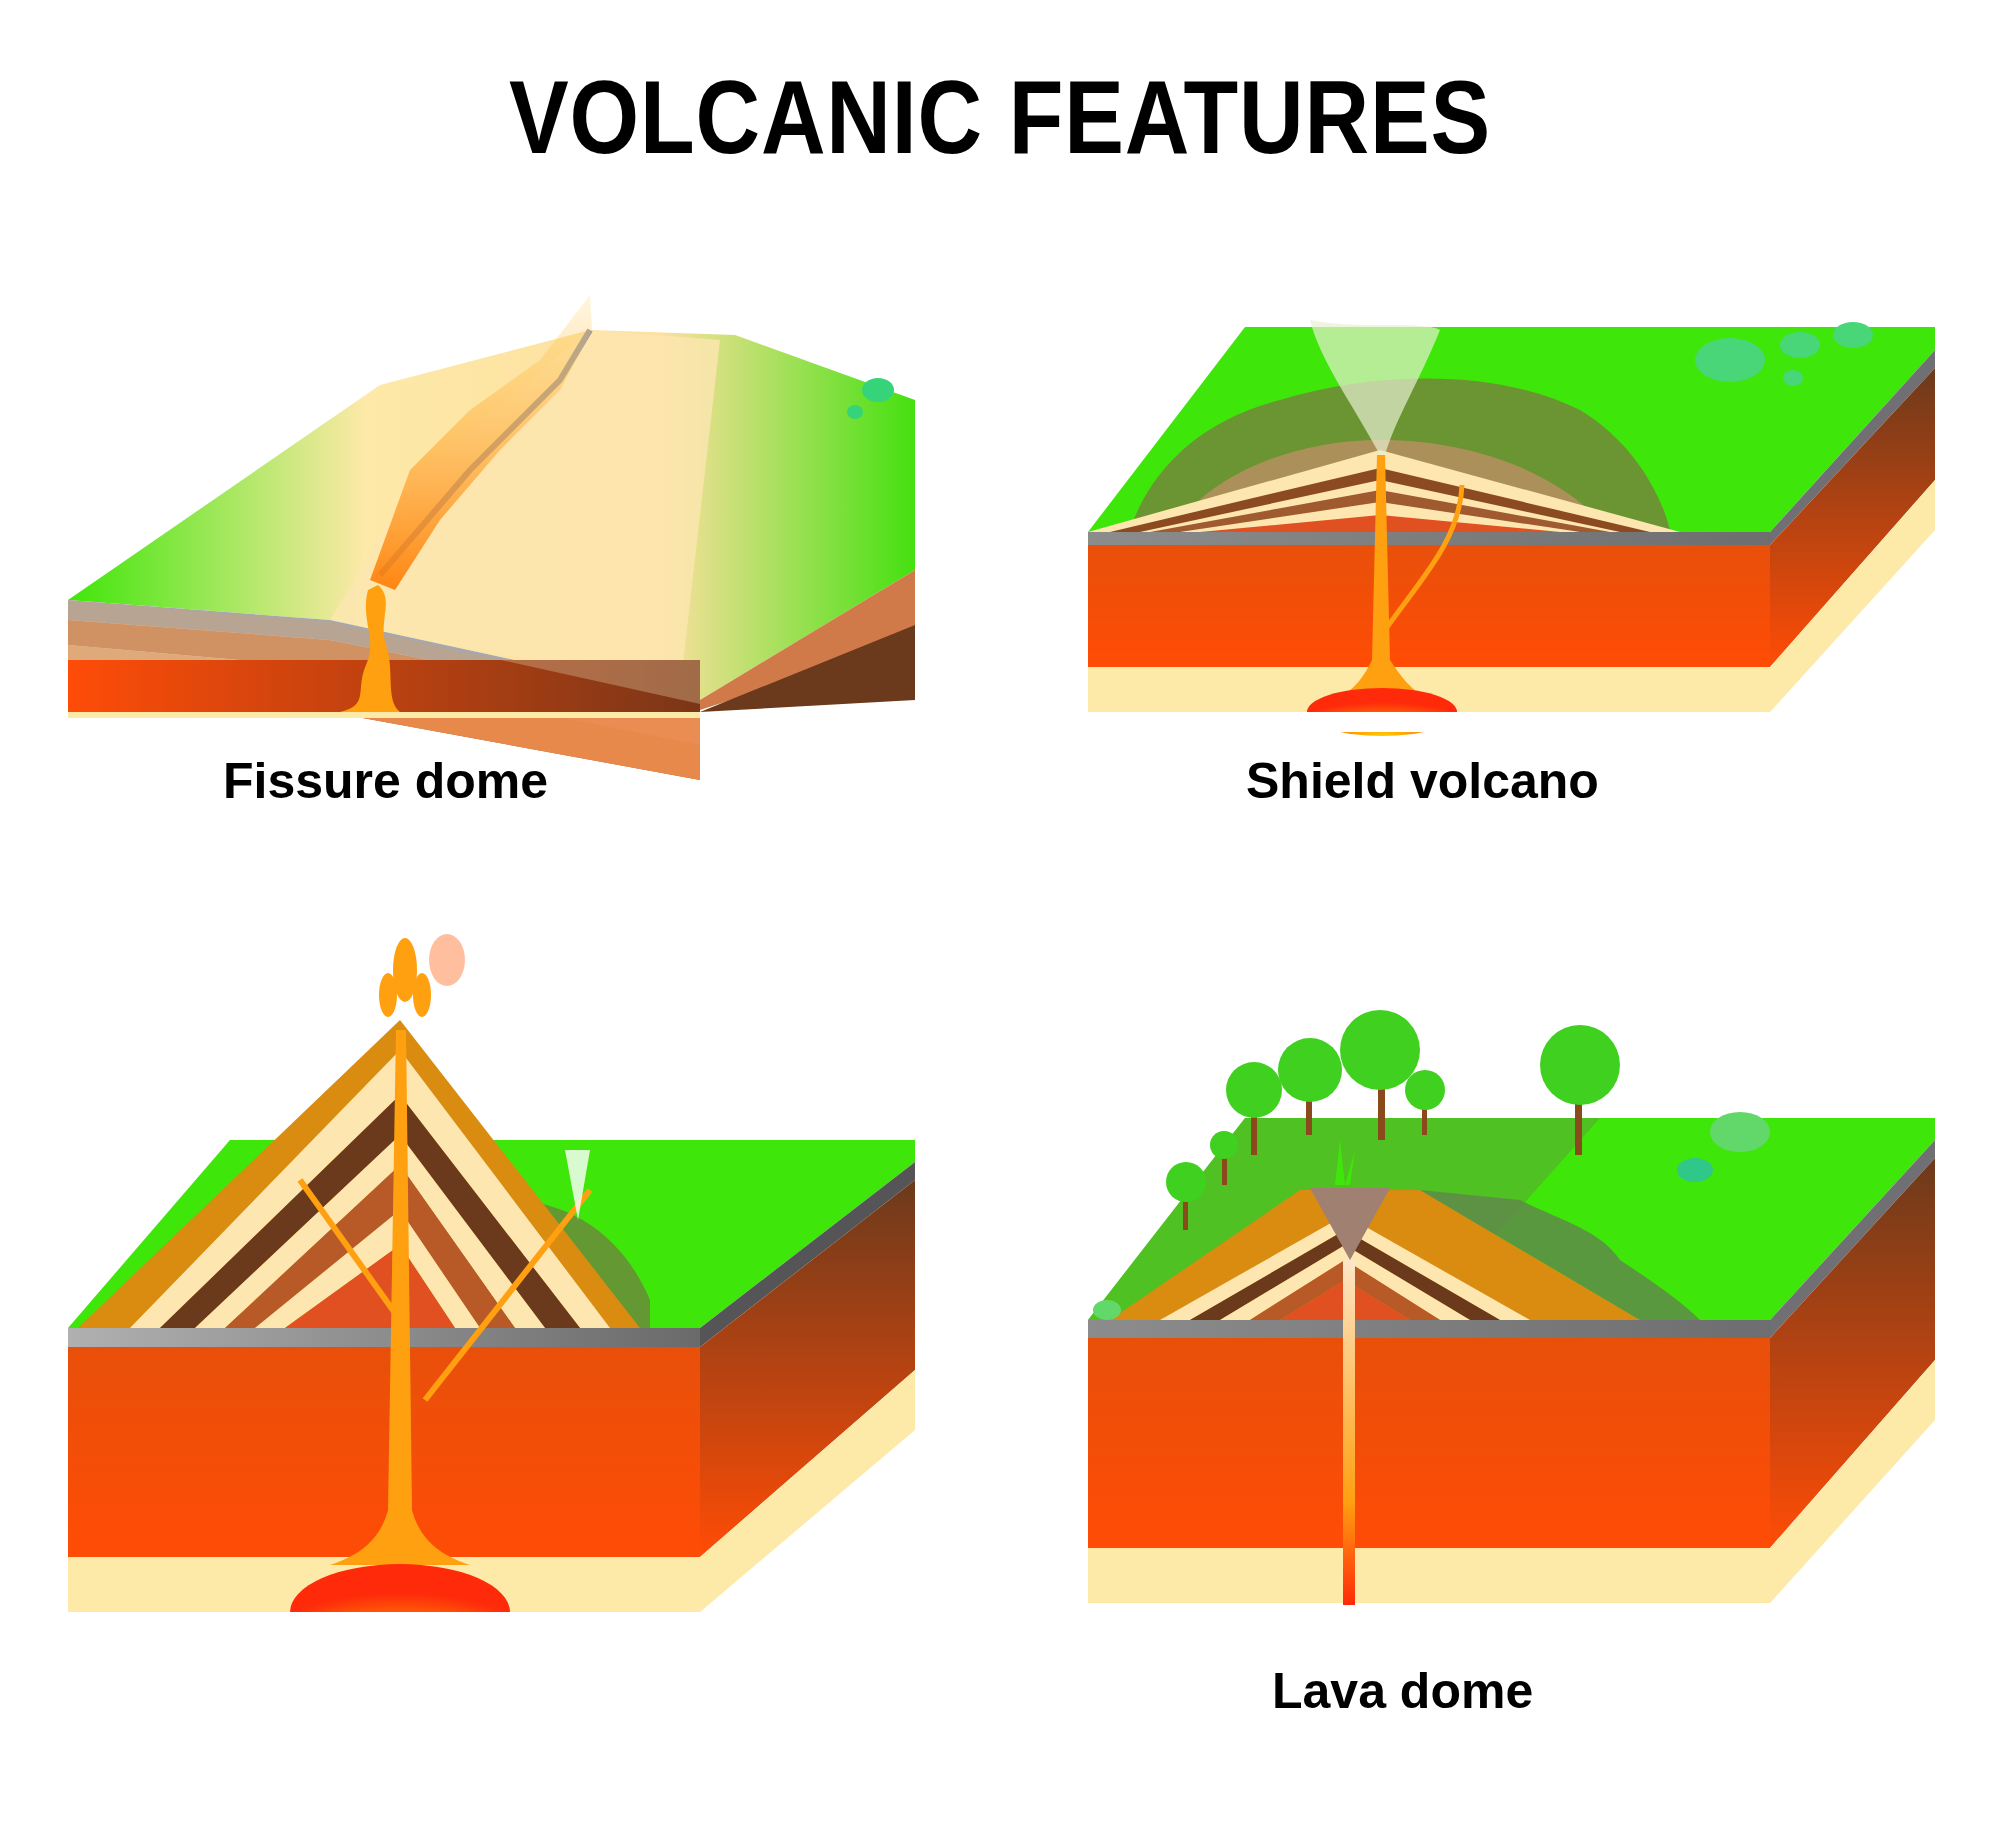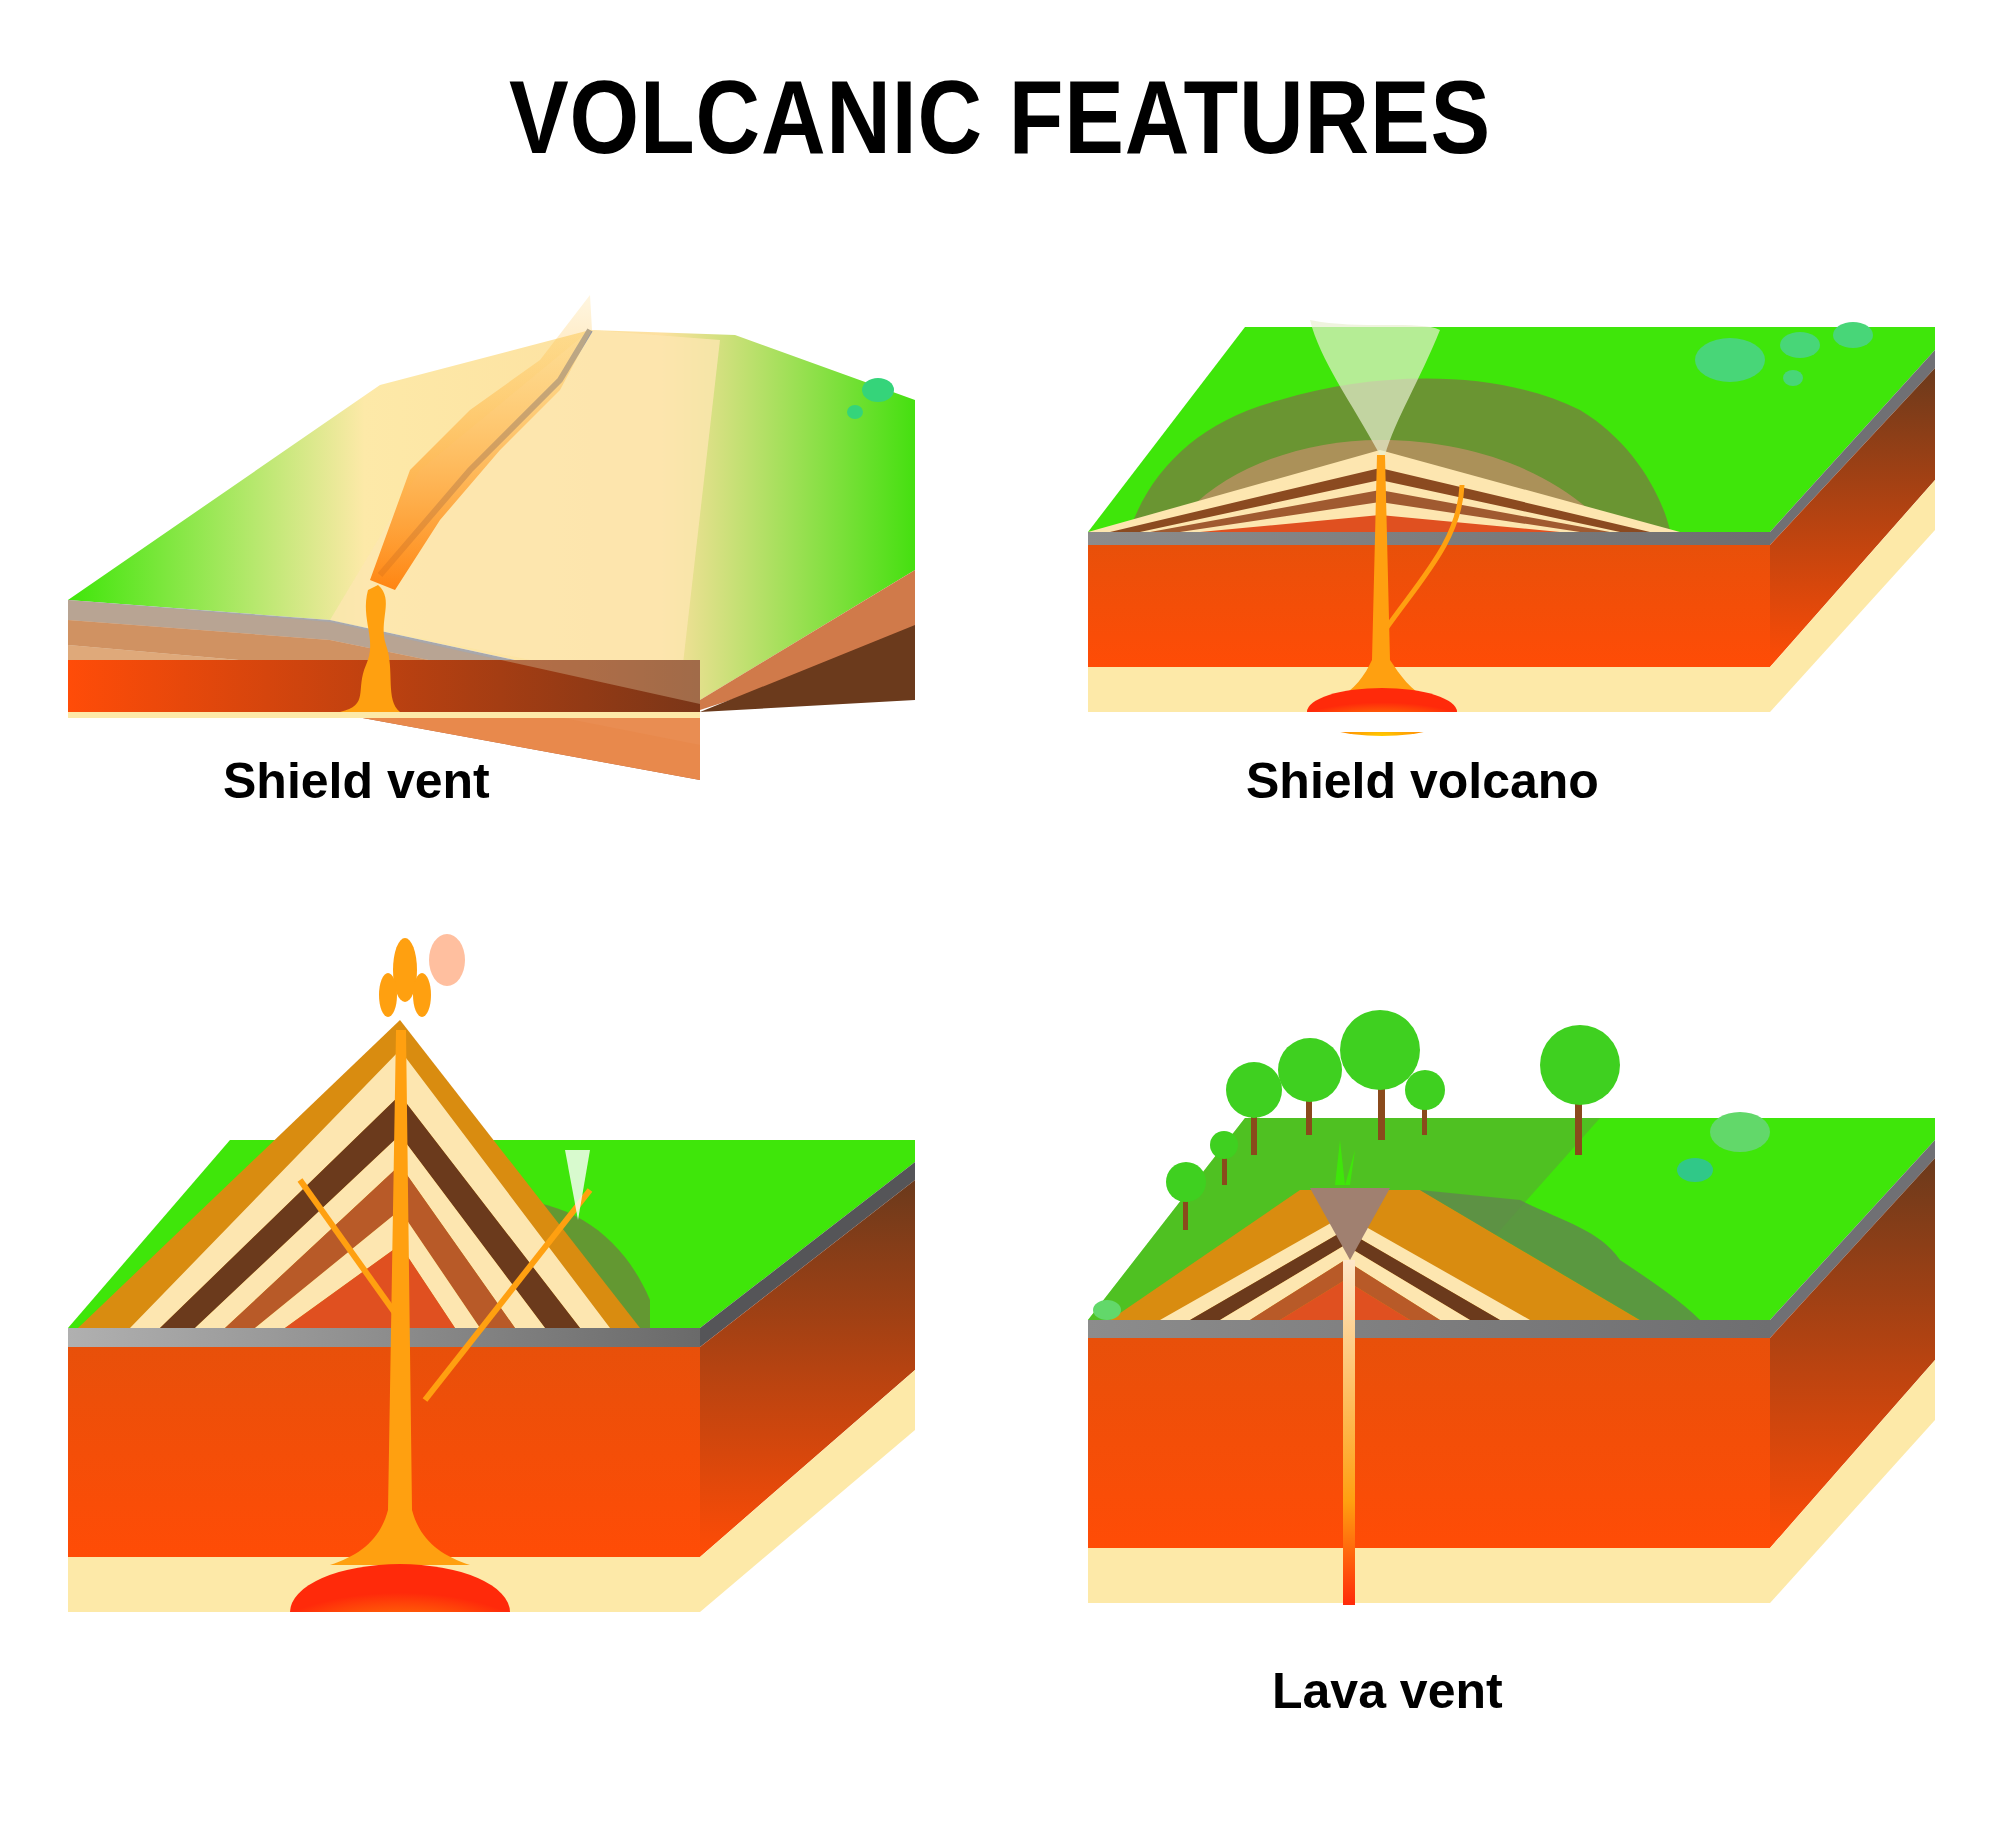--- a/index.html
+++ b/index.html
@@ -59,21 +59,21 @@
     <polygon points="700,700 915,570 915,640 700,710" fill="#d07a4a"></polygon>
     <polygon points="700,710 915,640 915,800 700,710" fill="none"></polygon>
     <polygon points="700,712 915,625 915,700 700,712" fill="#6b3a1c"></polygon>
 
     <path d="M368,590 C360,620 378,640 366,665 C355,690 370,705 340,712 L400,712 C385,700 395,670 386,645 C378,620 395,600 378,585 Z" fill="#ffa010"></path>
     <rect x="68" y="712" width="632" height="6" fill="#fde9a8"></rect>
 
     <ellipse cx="878" cy="390" rx="16" ry="12" fill="#35d47a"></ellipse>
     <ellipse cx="855" cy="412" rx="8" ry="7" fill="#35d47a"></ellipse>
   </svg>
-  <div class="label" style="left:223px;top:752px;">Shield vent</div>
+  <div class="label" style="left:223px;top:752px;">Fissure dome</div>
 </div>
 
 <div class="panel" style="left:1000px;top:0;width:1000px;height:900px;">
   <svg width="1000" height="900">
     <defs>
       <linearGradient id="svFront" x1="0" y1="0" x2="0" y2="1">
         <stop offset="0" stop-color="#e8500a"></stop>
         <stop offset="1" stop-color="#ff4c06"></stop>
       </linearGradient>
       <linearGradient id="svSide" x1="0" y1="0" x2="0" y2="1">
@@ -251,14 +251,14 @@
       <rect x="575" y="190" width="7" height="65" fill="#8a4a1c"></rect>
         <circle cx="580" cy="165" r="40" fill="#3fd020"></circle>
     </g>
 
     <ellipse cx="740" cy="232" rx="30" ry="20" fill="#62d86a"></ellipse>
     <ellipse cx="695" cy="270" rx="18" ry="12" fill="#30c888"></ellipse>
     <ellipse cx="107" cy="410" rx="14" ry="10" fill="#62d86a"></ellipse>
 
     <path d="M335,285 L340,240 L345,285 L355,250 L350,285 Z" fill="#3fe60a"></path>
   </svg>
-  <div class="label" style="left:272px;top:762px;">Lava vent</div>
+  <div class="label" style="left:272px;top:762px;">Lava dome</div>
 </div>
 
 </body></html>

